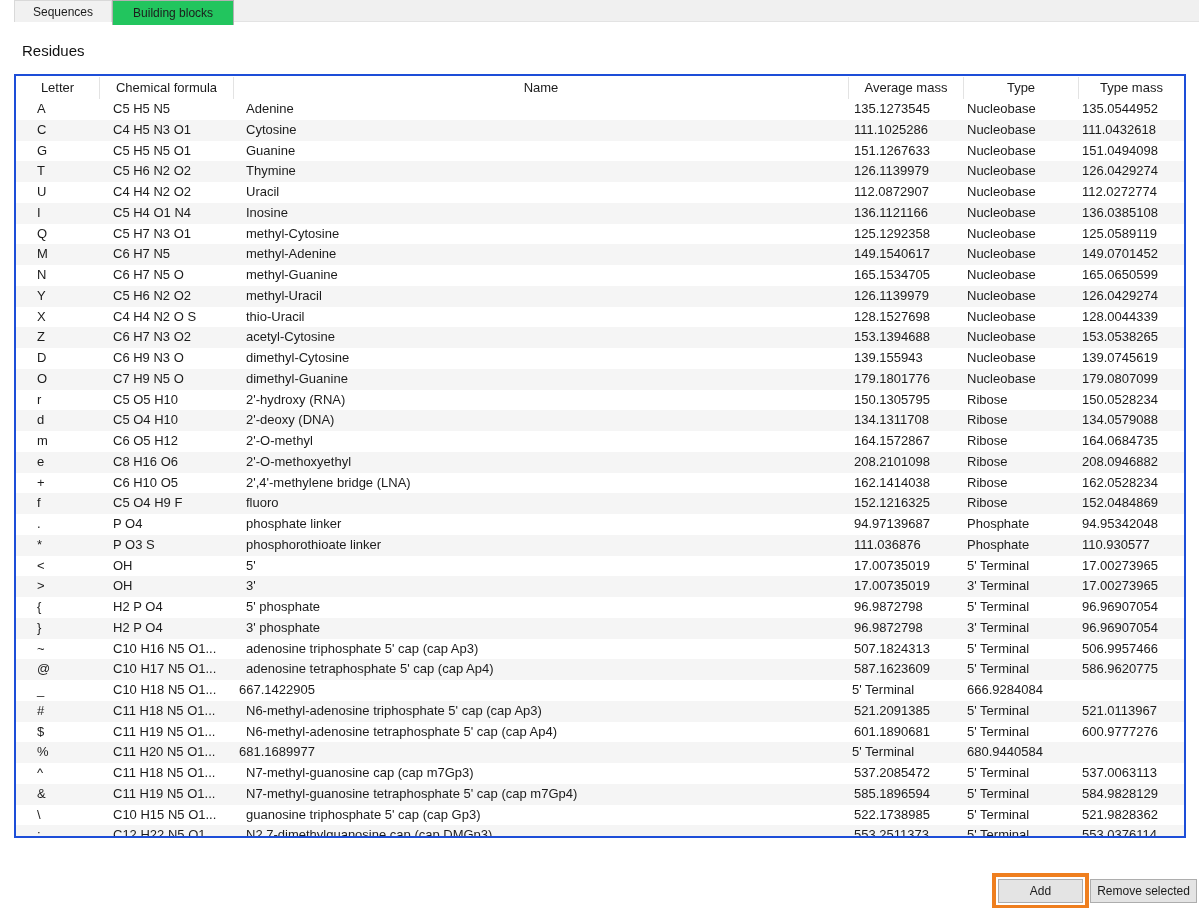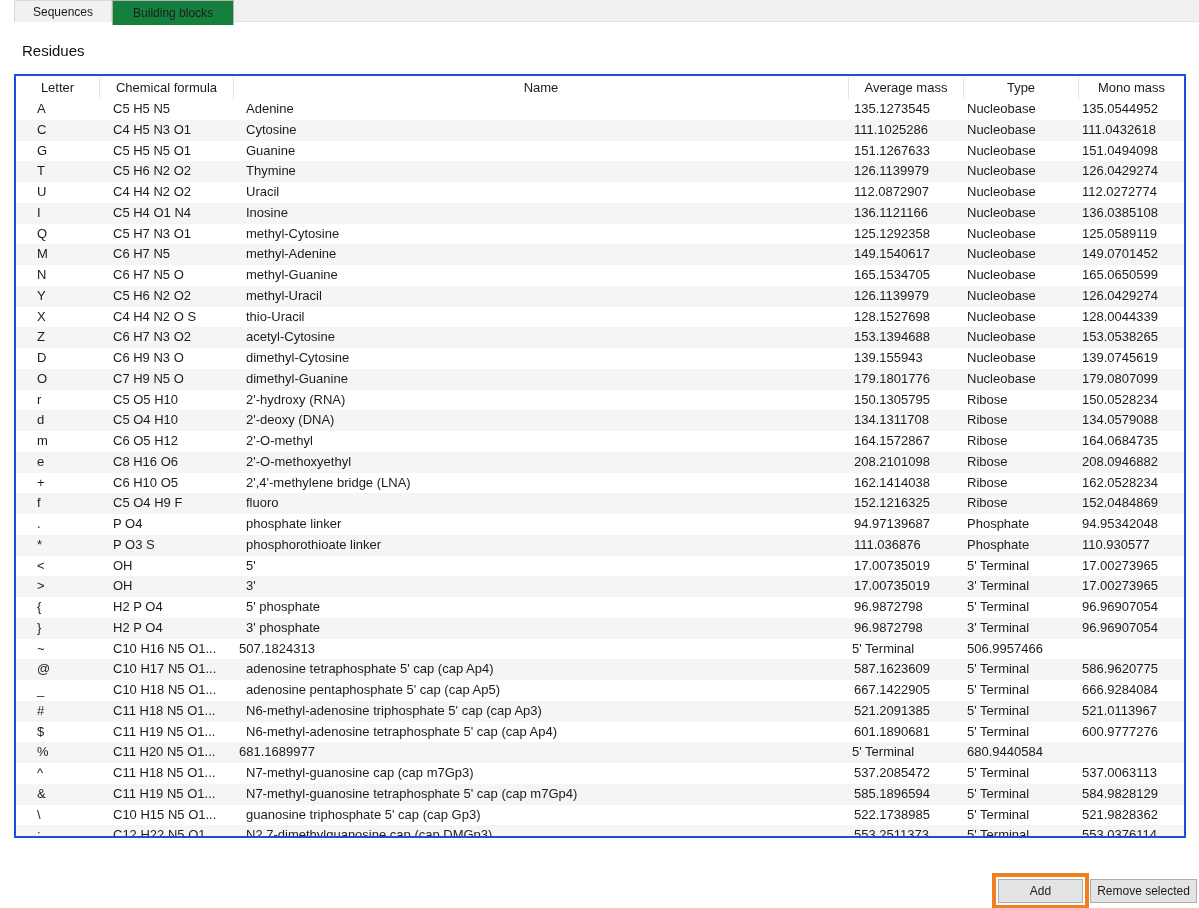--- a/index.html
+++ b/index.html
@@ -9,21 +9,21 @@
   }
   
   .tabstrip{position:absolute;left:0;top:0;width:1199px;height:26px;display:flex;align-items:flex-start;}
   .tabstrip-spacer{width:14px;height:26px;}
   .tab{box-sizing:border-box;font-size:12px;display:flex;align-items:center;justify-content:center;cursor:default;}
   .tab-inactive{
     height:22px;margin-bottom:1px;padding:0 18px;background:#f1f1f1;
     border:1px solid #d9d9d9;border-bottom:none;color:#1c1c1c;
   }
   .tab-active{
-    height:25px;padding:0 20px;background:#15803d;
+    height:25px;padding:0 20px;background:#22c55e;
     border:1px solid #b2b2b2;border-bottom:none;position:relative;z-index:2;
   }
   .tabstrip-filler{flex:1;height:21px;margin-bottom:2px;background:#f0f0f0;border-bottom:1px solid #e3e3e3;}
   
   .section-title{position:absolute;left:22px;top:42px;font-size:15px;font-weight:normal;color:#111;}
   
   .residues-table{
     position:absolute;left:14px;top:74px;width:1172px;height:764px;
     box-sizing:border-box;border:2px solid #1d4ed8;background:#fff;overflow:hidden;
   }
@@ -75,21 +75,21 @@
 
 <div class="section-title">Residues</div>
 
 <div class="residues-table">
   <div class="thead">
     <div class="th">Letter</div>
     <div class="th">Chemical formula</div>
     <div class="th">Name</div>
     <div class="th">Average mass</div>
     <div class="th">Type</div>
-    <div class="th">Mono mass</div>
+    <div class="th">Type mass</div>
   </div>
   <div id="rows">
       <div class="tr">
         <div class="td c-letter">A</div>
         <div class="td c-formula">C5 H5 N5</div>
         <div class="td c-name">Adenine</div>
         <div class="td c-avg">135.1273545</div>
         <div class="td c-type">Nucleobase</div>
         <div class="td c-mono">135.0544952</div>
       </div>
@@ -289,36 +289,36 @@
         <div class="td c-letter">}</div>
         <div class="td c-formula">H2 P O4</div>
         <div class="td c-name">3' phosphate</div>
         <div class="td c-avg">96.9872798</div>
         <div class="td c-type">3' Terminal</div>
         <div class="td c-mono">96.96907054</div>
       </div>
       <div class="tr">
         <div class="td c-letter">~</div>
         <div class="td c-formula">C10 H16 N5 O1...</div>
+        <div class="td c-name">adenosine triphosphate 5' cap (cap Ap3)</div>
         <div class="td c-avg">507.1824313</div>
         <div class="td c-type">5' Terminal</div>
         <div class="td c-mono">506.9957466</div>
       </div>
       <div class="tr">
         <div class="td c-letter">@</div>
         <div class="td c-formula">C10 H17 N5 O1...</div>
         <div class="td c-name">adenosine tetraphosphate 5' cap (cap Ap4)</div>
         <div class="td c-avg">587.1623609</div>
         <div class="td c-type">5' Terminal</div>
         <div class="td c-mono">586.9620775</div>
       </div>
       <div class="tr">
         <div class="td c-letter">_</div>
         <div class="td c-formula">C10 H18 N5 O1...</div>
-        <div class="td c-name">adenosine pentaphosphate 5' cap (cap Ap5)</div>
         <div class="td c-avg">667.1422905</div>
         <div class="td c-type">5' Terminal</div>
         <div class="td c-mono">666.9284084</div>
       </div>
       <div class="tr">
         <div class="td c-letter">#</div>
         <div class="td c-formula">C11 H18 N5 O1...</div>
         <div class="td c-name">N6-methyl-adenosine triphosphate 5' cap (cap Ap3)</div>
         <div class="td c-avg">521.2091385</div>
         <div class="td c-type">5' Terminal</div>

